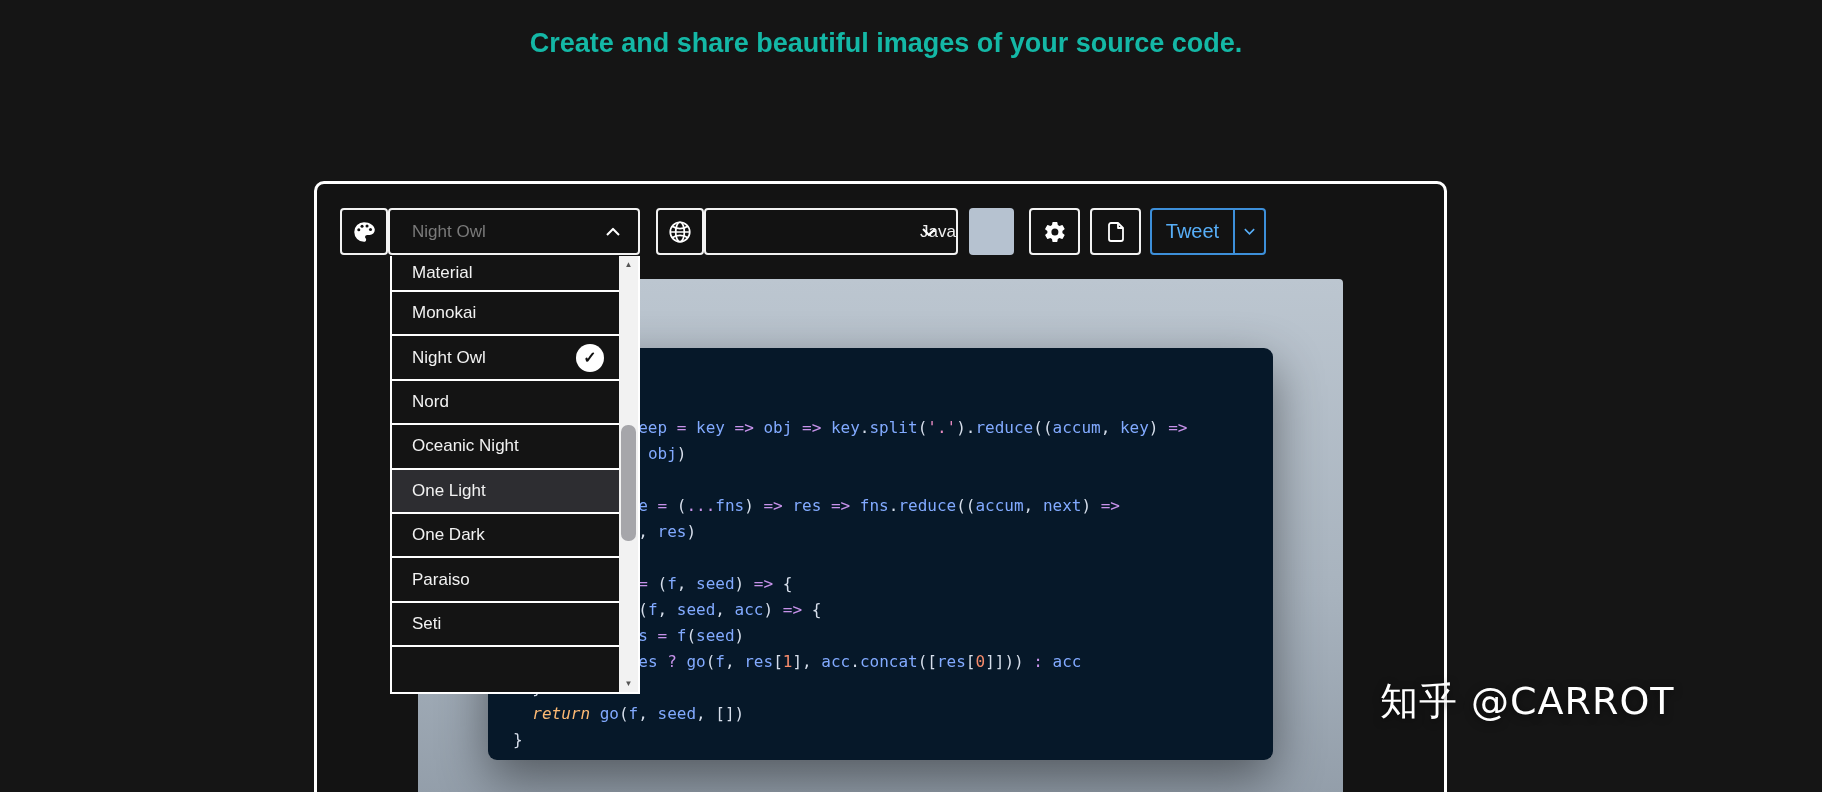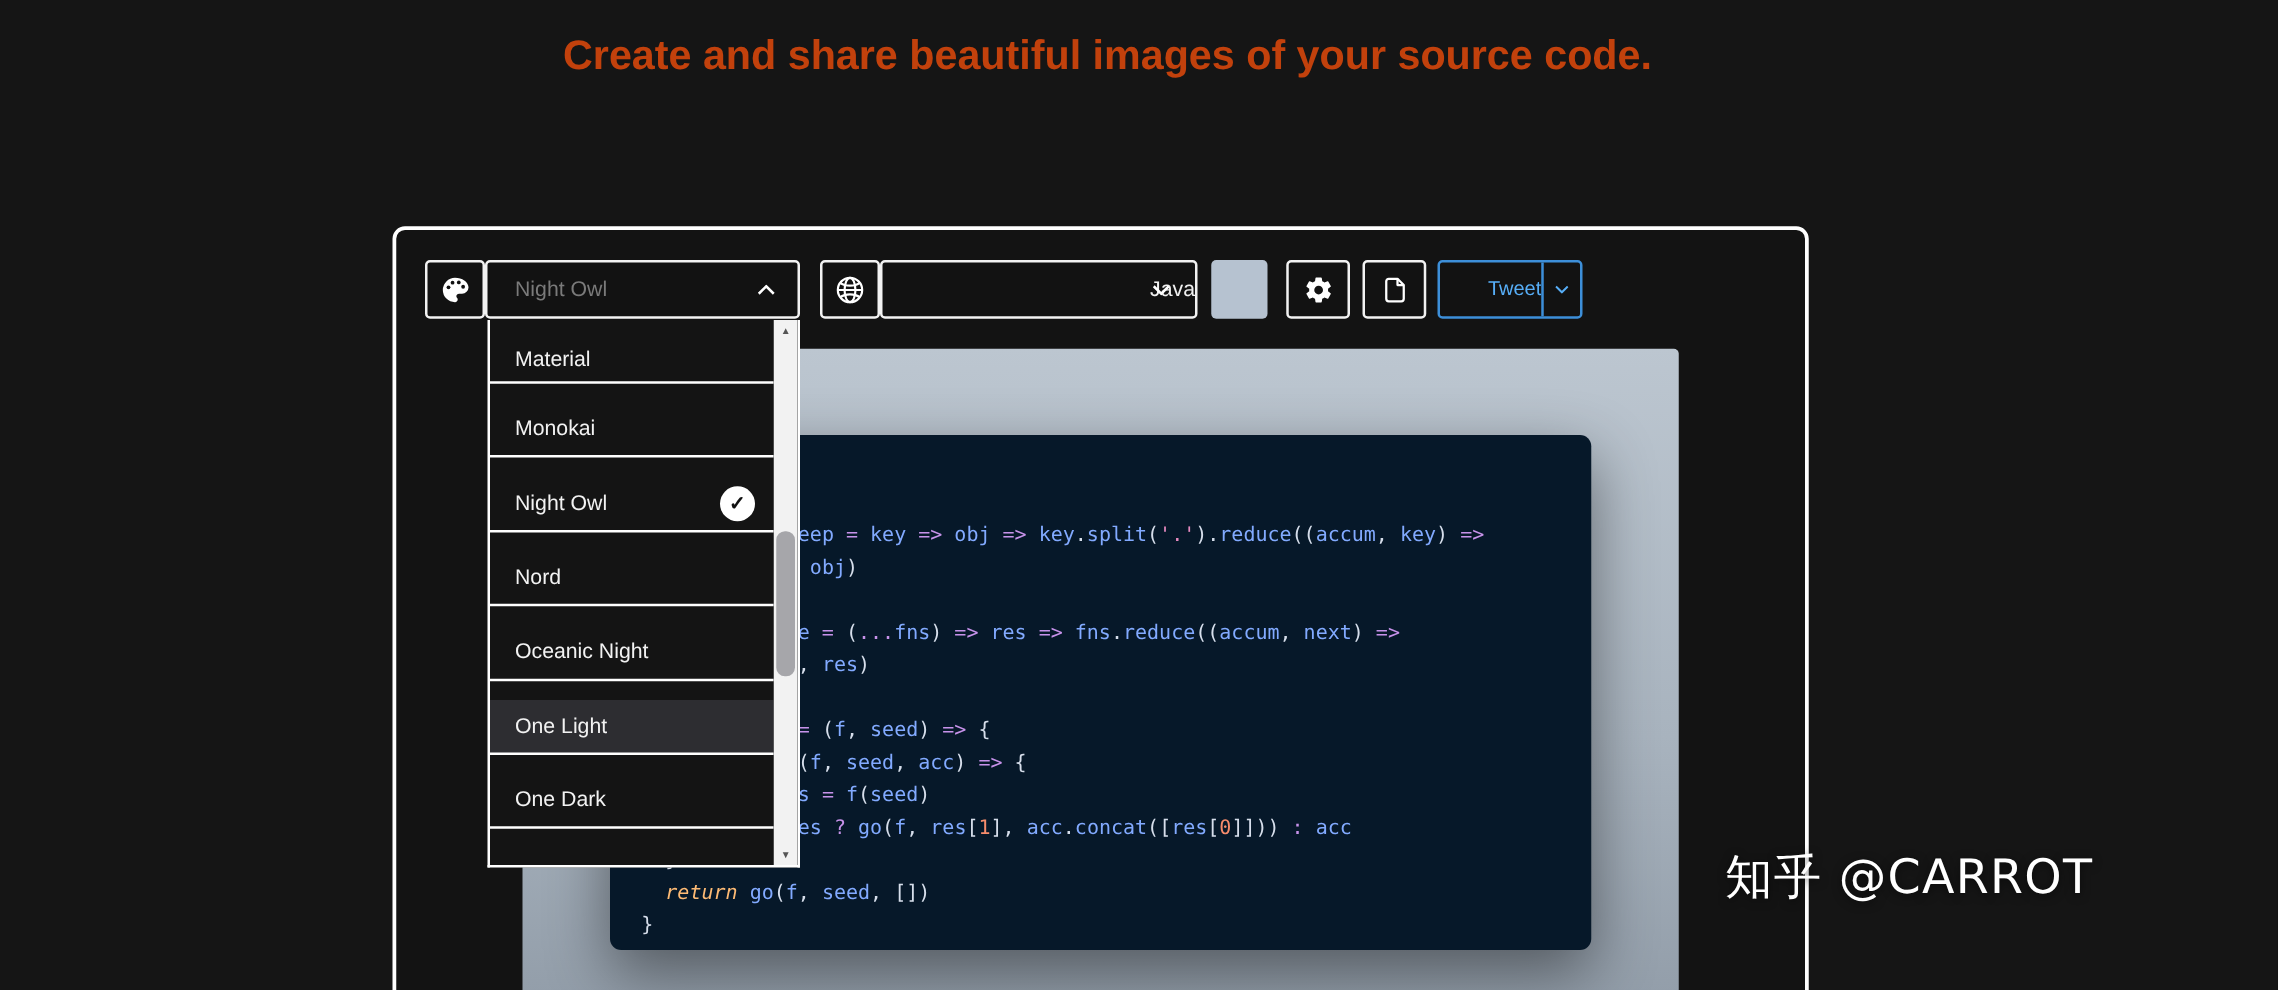--- a/index.html
+++ b/index.html
@@ -3,21 +3,21 @@
 <meta charset="utf-8">
 <style>
   * { margin:0; padding:0; box-sizing:border-box; }
   html,body { background:#151515; }
   #page {
     position:relative; width:1822px; height:792px; overflow:hidden;
     background:#151515; font-family:"Liberation Sans", sans-serif;
   }
   
   #header { position:absolute; top:23px; left:0; width:1772px; text-align:center;
-    color:#c2410c; font-size:33px; font-weight:700; line-height:41px; }
+    color:#14b8a6; font-size:27px; font-weight:700; line-height:41px; }
   
   #card { position:absolute; left:314px; top:181px; width:1133px; height:660px;
     background:#131313; border:3px solid #ffffff; border-radius:10px; overflow:hidden; }
   
   #canvas { position:absolute; left:101px; top:95px; width:925px; height:565px;
     border-radius:4px;
     background:linear-gradient(180deg,#bcc6d0 0%,#a8b3be 55%,#8e99a5 100%); }
   
   #editor { position:absolute; left:171px; top:164px; width:785px; height:412px;
     background:#061829; border-radius:9px; box-shadow:0 18px 50px rgba(0,0,0,.45); overflow:hidden; }
@@ -35,29 +35,29 @@
   #lang-select { left:387px; width:254px; justify-content:flex-end; padding-left:26px; cursor:pointer; }
   #lang-select .sel-label { color:#f0f0f0; font-size:17px; }
   .sel-chev { position:absolute; right:18px; top:50%; transform:translateY(-50%); display:flex; }
   #swatch-btn { left:652px; width:45px; border:none; }
   #gear-btn { left:712px; width:51px; }
   #copy-btn { left:773px; width:51px; }
   .split-btn { position:absolute; top:24px; height:47px; border-radius:4px;
     display:flex; align-items:stretch; background:#121212; }
   #tweet-btn { left:833px; width:116px; }
   #export-btn { left:961px; width:145px; }
-  .split-main { flex:1; display:flex; align-items:center; justify-content:flex-end; font-size:16px; cursor:pointer; }
+  .split-main { flex:1; display:flex; align-items:center; justify-content:center; font-size:20px; cursor:pointer; }
   .split-toggle { width:31px; display:flex; align-items:center; justify-content:center; cursor:pointer; }
   
   #theme-menu { position:absolute; left:73px; top:72px; width:250px; height:438px;
     background:#141414; border:2px solid #ffffff; border-top:0; z-index:5; overflow:hidden; }
   #menu-items { position:absolute; left:0; top:0; right:19px; bottom:0; overflow:hidden; }
   .menu-item { position:relative; height:44.4px; display:flex; align-items:center;
     padding-left:20px; border-bottom:2px solid #ffffff; background:#141414;
-    color:#f2f2f2; font-size:17px; cursor:pointer;margin-top:15px; }
+    color:#f2f2f2; font-size:17px; cursor:pointer; }
   .menu-item:first-child { height:36px; }
   .menu-item.hl { background:#2d2d31; }
   .check-badge { position:absolute; right:15px; top:50%; transform:translateY(-50%);
     width:28px; height:28px; border-radius:50%; background:#ffffff; color:#111;
     display:flex; align-items:center; justify-content:center; font-size:16px; font-weight:700; }
   #menu-scrollbar { position:absolute; right:0; top:0; width:19px; height:100%; background:#f2f2f2; }
   .scroll-arrow { position:absolute; left:0; width:100%; height:17px; display:flex;
     align-items:center; justify-content:center; font-size:8px; color:#555; cursor:pointer; }
   #scroll-up { top:0; } #scroll-down { bottom:0; }
   #scroll-thumb { position:absolute; left:2px; top:169px; width:15px; height:116px;

